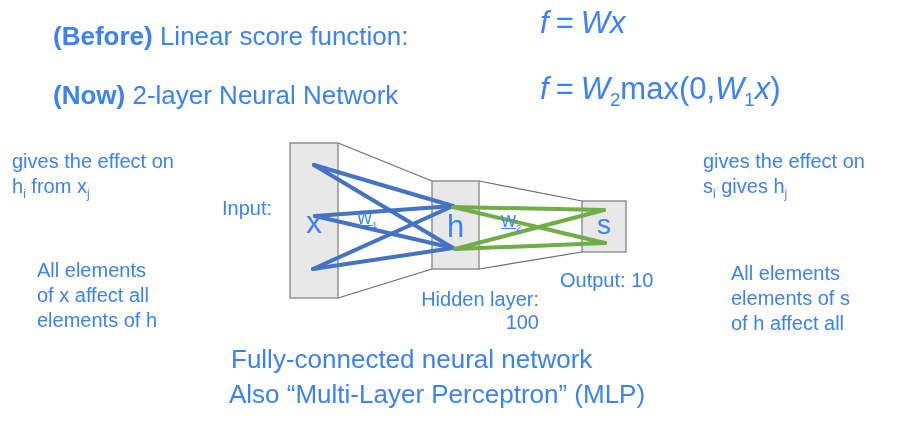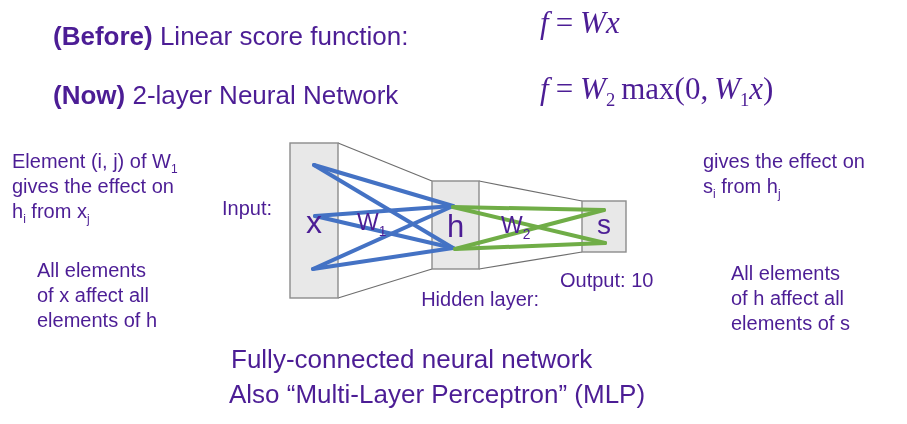--- a/index.html
+++ b/index.html
@@ -1,74 +1,73 @@
 <!DOCTYPE html>
 <html><head>
 <meta charset="utf-8">
 <style>
   html,body{margin:0;padding:0;background:#ffffff;}
   .slide{
     position:relative;width:907px;height:424px;background:#ffffff;
-    font-family:"Liberation Sans",sans-serif;color:#4c1d95;overflow:hidden;
+    font-family:"Liberation Sans",sans-serif;color:#3b82f6;overflow:hidden;
   }
   .abs{position:absolute;white-space:nowrap;}
   .hdr{font-size:26px;line-height:30px;}
   .bold{font-weight:bold;}
-  .math{font-family:Liberation Serif, serif;font-style:italic;font-size:31px;line-height:38px;}
+  .math{font-family:Liberation Sans, sans-serif;font-style:italic;font-size:31px;line-height:38px;}
   .math .rm{font-style:normal;}
   .math .eq{font-style:normal;padding:0 7px;}
-  .math .gap{margin-left:6px;}
+  .math .gap{}
   .math sub{font-style:normal;}
   sub{font-size:60%;line-height:0;}
   .note{font-size:20px;line-height:25px;}
   .note div{white-space:nowrap;}
   .dlabel{font-size:20px;line-height:23px;}
   .center{text-align:right;}
   .nodelabel{text-align:center;line-height:1;}
-  .wlabel{font-size:23px;line-height:1;}
+  .wlabel{font-size:16px;line-height:1;text-decoration:underline;}
   .foot{font-size:26px;line-height:32px;}
   svg.net{position:absolute;left:0;top:0;}
   .fr{stroke:#6e6e6e;stroke-width:1.2;}
   .box{stroke:#8c8c8c;stroke-width:1.4;}
   .cl{stroke-width:4;stroke-linecap:round;fill:none;}
 </style>
 </head>
 <body>
 
 <div class="slide">
 
   <div class="abs hdr" style="left:53px;top:21px"><span class="bold">(Before)</span><span> Linear score function:</span></div>
 
   <div class="abs hdr" style="left:53px;top:80px"><span class="bold">(Now)</span><span> 2-layer Neural Network</span></div>
 
   <div class="abs math" style="left:540px;top:4px"><span>f</span><span class="eq">=</span><span>W</span><span>x</span></div>
 
   <div class="abs math" style="left:540px;top:70px"><span>f</span><span class="eq">=</span><span>W</span><sub>2</sub><span class="rm gap">max(0,</span><span class="gap">W</span><sub>1</sub><span>x</span><span class="rm">)</span></div>
 
   <div class="abs note" style="left:12px;top:149px">
-    <div><span>Element (i, j) of W</span><sub>1</sub></div>
     <div>gives the effect on</div>
     <div><span>h</span><sub>i</sub><span> from x</span><sub>j</sub></div>
   </div>
 
   <div class="abs note" style="left:37px;top:258px">
     <div>All elements</div>
     <div>of x affect all</div>
     <div>elements of h</div>
   </div>
 
   <div class="abs note" style="left:703px;top:149px">
     <div>gives the effect on</div>
-    <div><span>s</span><sub>i</sub><span> from h</span><sub>j</sub></div>
+    <div><span>s</span><sub>i</sub><span> gives h</span><sub>j</sub></div>
   </div>
 
   <div class="abs note" style="left:731px;top:261px">
     <div>All elements</div>
+    <div>elements of s</div>
     <div>of h affect all</div>
-    <div>elements of s</div>
   </div>
 
   <svg class="net" width="907" height="424" viewBox="0 0 907 424">
     <g>
       <line class="fr" x1="338" y1="143" x2="432" y2="181"></line>
       <line class="fr" x1="338" y1="298" x2="432" y2="269"></line>
       <line class="fr" x1="479" y1="181" x2="582" y2="201"></line>
       <line class="fr" x1="479" y1="269" x2="582" y2="252"></line>
     </g>
     <rect class="box" x="290" y="143" width="48" height="155" fill="#e8e8e8"></rect>
@@ -99,20 +98,21 @@
   <div class="abs wlabel" style="left:357px;top:211px"><span>W</span><sub>1</sub></div>
 
   <div class="abs nodelabel" style="left:432px;top:211px;width:47px;font-size:31px">h</div>
 
   <div class="abs wlabel" style="left:501px;top:214px"><span>W</span><sub>2</sub></div>
 
   <div class="abs nodelabel" style="left:582px;top:211px;width:44px;font-size:28px">s</div>
 
   <div class="abs dlabel center" style="left:369px;top:288px;width:170px">
     <div>Hidden layer:</div>
+    <div>100</div>
   </div>
 
   <div class="abs dlabel" style="left:560px;top:269px">Output: 10</div>
 
   <div class="abs foot" style="left:231px;top:343px">Fully-connected neural network</div>
   <div class="abs foot" style="left:229px;top:378px">Also “Multi-Layer Perceptron” (MLP)</div>
 
 </div>
 
 </body></html>

